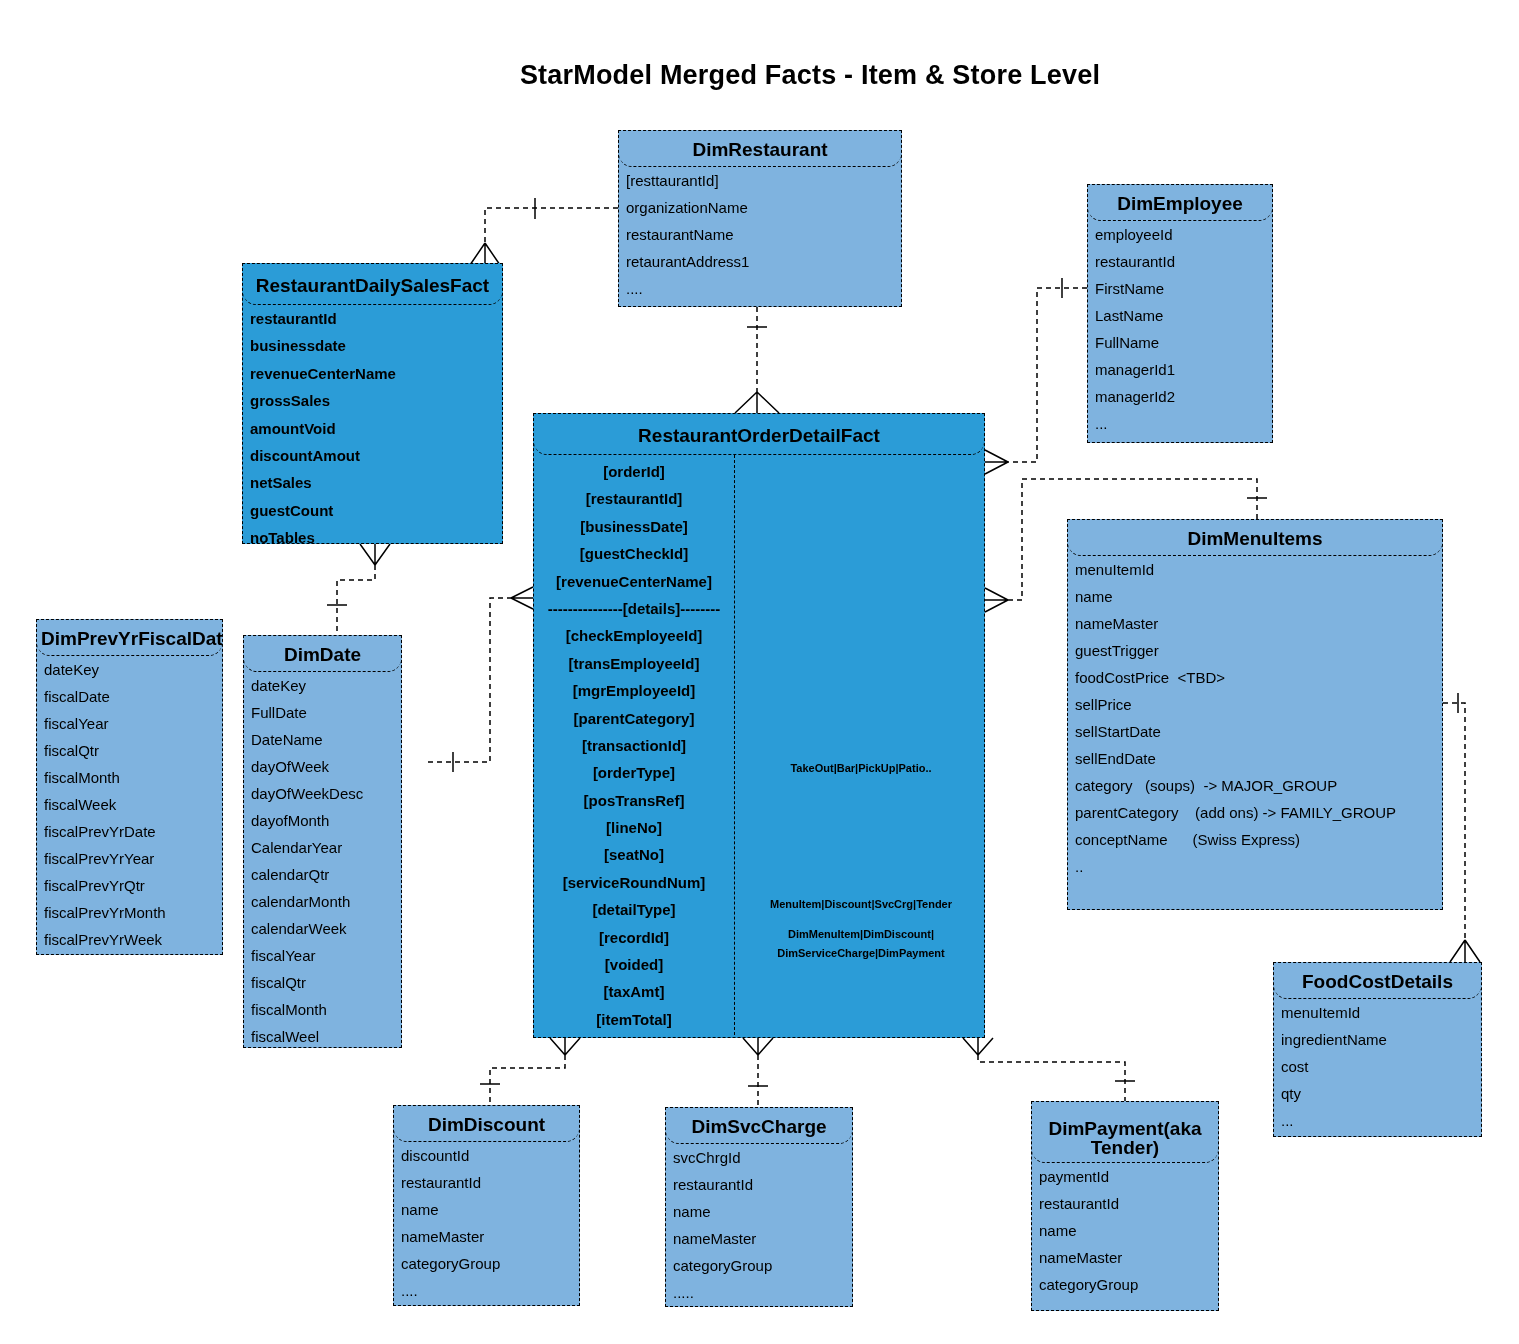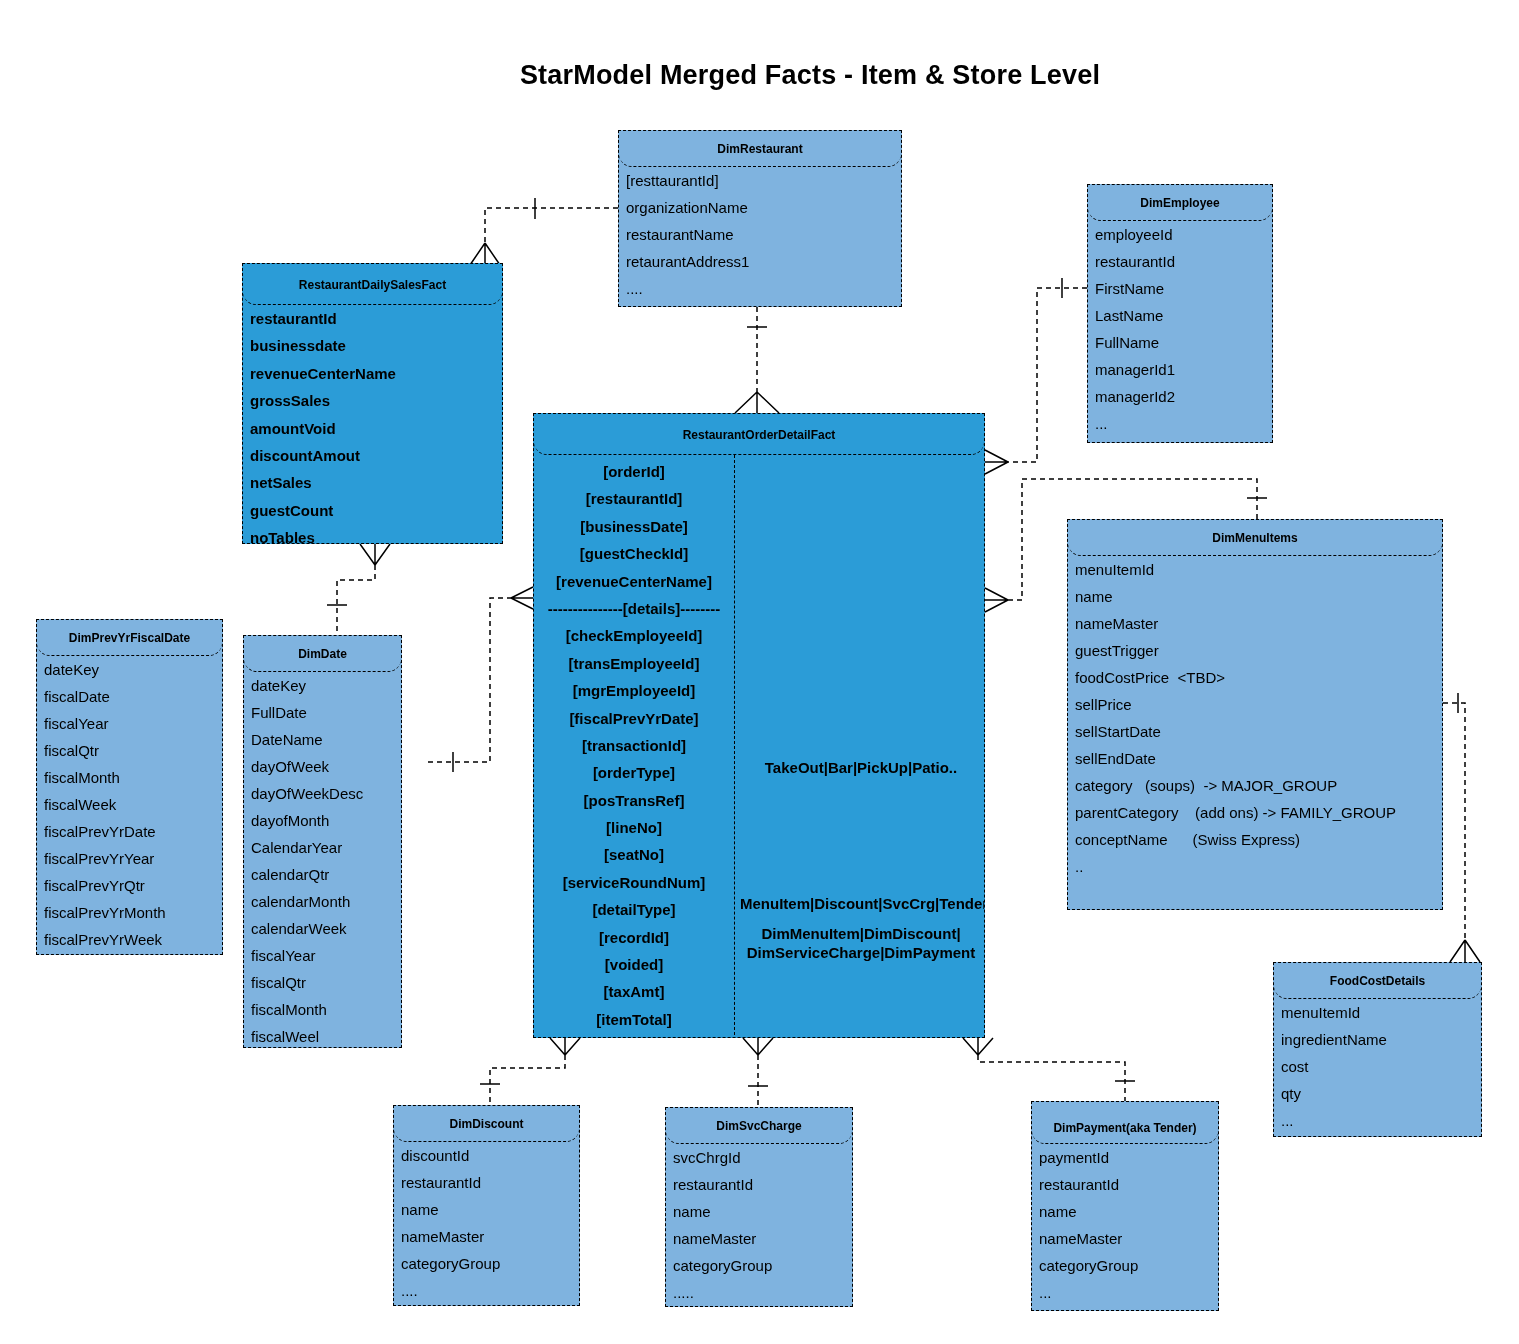--- a/index.html
+++ b/index.html
@@ -10,35 +10,35 @@
   .diagram-title{
     position:absolute;left:0;top:60px;width:1620px;text-align:center;
     font-size:27px;font-weight:bold;letter-spacing:0.2px;
   }
   .entity{
     position:absolute;border:1.5px dashed #000;box-sizing:border-box;overflow:hidden;
   }
   .entity.light{background:#7FB3DF;}
   .entity.dark{background:#2B9CD7;}
   .entity-header{
-    font-weight:bold;text-align:center;font-size:12px;line-height:19px;
+    font-weight:bold;text-align:center;font-size:19px;line-height:19px;
     padding:9px 4px 7px;border-bottom:1.5px dashed #000;box-sizing:border-box;border-radius:13px;
   }
   .entity.dark > .entity-header{padding:12px 4px 9px;}
   .field-row{
     height:27px;line-height:27px;padding:0 7px;font-size:15px;
     white-space:pre;overflow:hidden;
   }
   .entity.dark .field-row{font-weight:bold;height:27.4px;line-height:27.4px;}
   .fact-body{position:relative;height:580px;text-align:center;}
   .fact-left{position:absolute;left:0;top:3px;width:200px;}
   .fact-divider{position:absolute;left:200px;top:0;bottom:0;border-left:1.5px dashed #000;}
   .fact-right{position:absolute;left:202px;right:0;top:0;bottom:0;}
   .annotation{
-    position:absolute;left:4px;right:2px;font-weight:bold;font-size:15px;
+    position:absolute;left:4px;right:2px;font-weight:bold;font-size:11px;
     line-height:18.5px;white-space:pre-line;
   }
   svg.rel-layer{position:absolute;left:0;top:0;pointer-events:none;}
   .conn{fill:none;stroke:#000;stroke-width:1.5;stroke-dasharray:5 4;}
   .marker{fill:none;stroke:#000;stroke-width:1.5;}
 </style>
 </head>
 <body>
 
 <div class="canvas">
@@ -154,21 +154,21 @@
       <div class="fact-left">
           <div class="field-row">[orderId]</div>
           <div class="field-row">[restaurantId]</div>
           <div class="field-row">[businessDate]</div>
           <div class="field-row">[guestCheckId]</div>
           <div class="field-row">[revenueCenterName]</div>
           <div class="field-row">---------------[details]--------</div>
           <div class="field-row">[checkEmployeeId]</div>
           <div class="field-row">[transEmployeeId]</div>
           <div class="field-row">[mgrEmployeeId]</div>
-          <div class="field-row">[fiscalPrevYrDate]</div>
+          <div class="field-row">[parentCategory]</div>
           <div class="field-row">[transactionId]</div>
           <div class="field-row">[orderType]</div>
           <div class="field-row">[posTransRef]</div>
           <div class="field-row">[lineNo]</div>
           <div class="field-row">[seatNo]</div>
           <div class="field-row">[serviceRoundNum]</div>
           <div class="field-row">[detailType]</div>
           <div class="field-row">[recordId]</div>
           <div class="field-row">[voided]</div>
           <div class="field-row">[taxAmt]</div>

